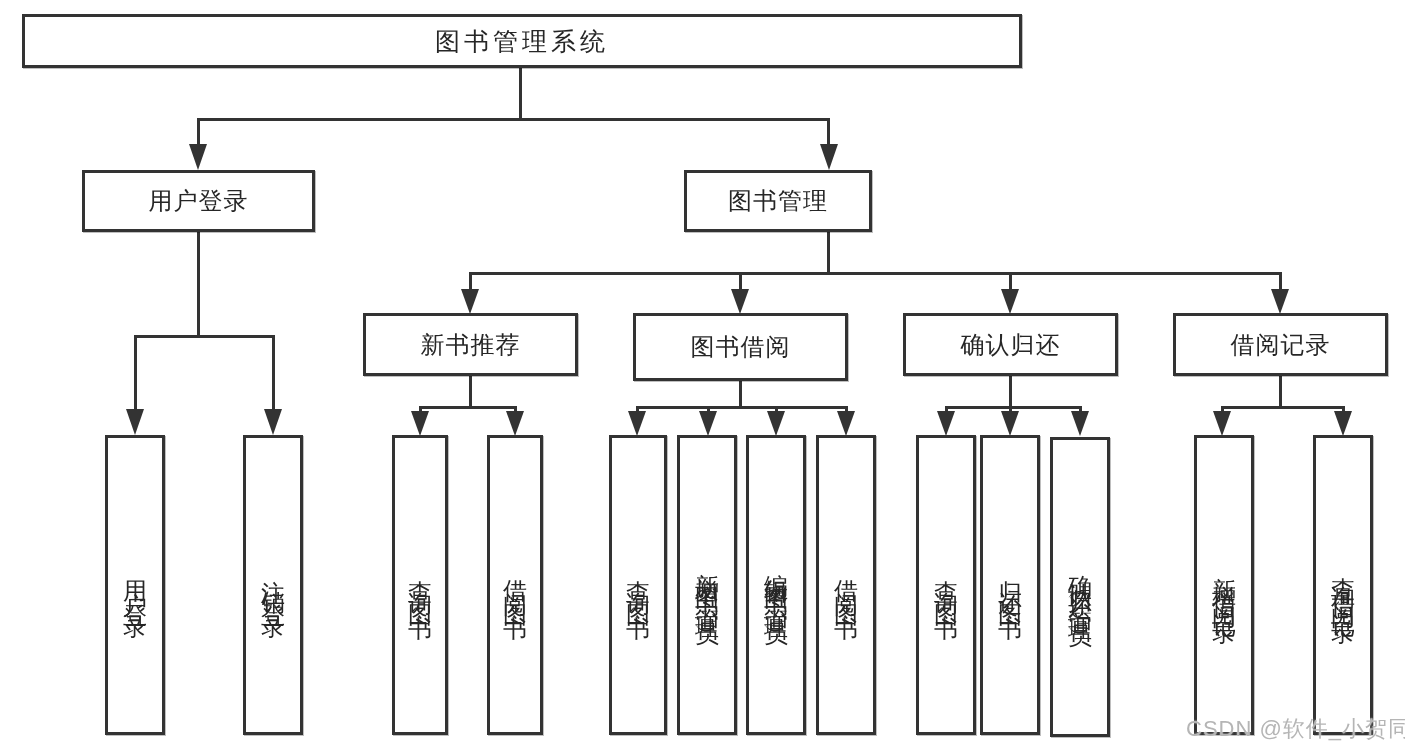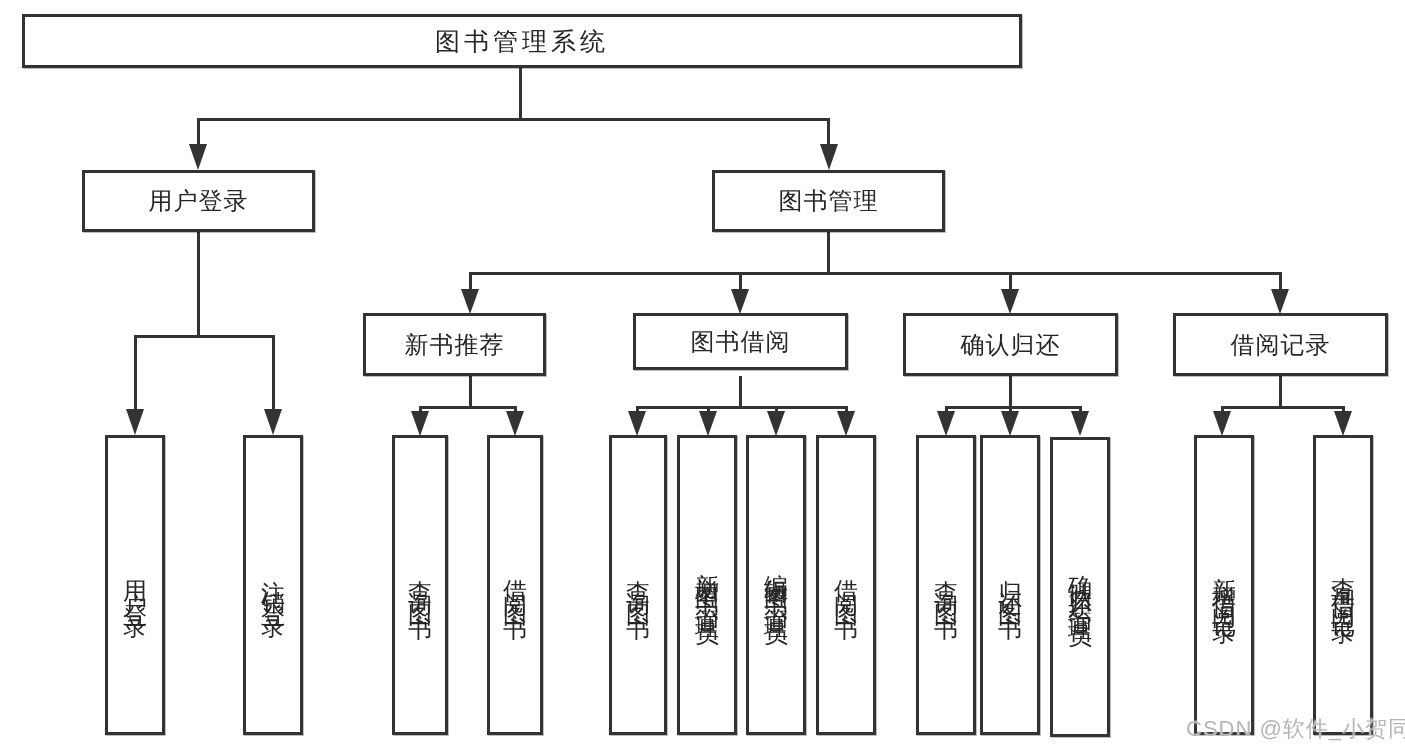--- a/index.html
+++ b/index.html
@@ -135,24 +135,24 @@
   <div class="vline" style="left:1279px;top:376px;height:30px"></div>
   <div class="hline" style="left:1221px;top:406px;width:123px"></div>
   <div class="vline" style="left:1221px;top:406px;height:7px"></div>
   <div class="arrowhead small" style="left:1213px;top:411px"></div>
   <div class="vline" style="left:1342px;top:406px;height:7px"></div>
   <div class="arrowhead small" style="left:1334px;top:411px"></div>
 
   <div class="box hbox title-box" style="left:22px;top:14px;width:1000px;height:54px">图书管理系统</div>
 
   <div class="box hbox" style="left:82px;top:170px;width:233px;height:62px">用户登录</div>
-  <div class="box hbox" style="left:712px;top:170px;width:233px;height:62px">图书管理</div>
+  <div class="box hbox" style="left:684px;top:170px;width:188px;height:62px">图书管理</div>
 
-  <div class="box hbox" style="left:363px;top:313px;width:183px;height:63px">新书推荐</div>
-  <div class="box hbox" style="left:633px;top:313px;width:215px;height:57px">图书借阅</div>
+  <div class="box hbox" style="left:363px;top:313px;width:215px;height:63px">新书推荐</div>
+  <div class="box hbox" style="left:633px;top:313px;width:215px;height:68px">图书借阅</div>
   <div class="box hbox" style="left:903px;top:313px;width:215px;height:63px">确认归还</div>
   <div class="box hbox" style="left:1173px;top:313px;width:215px;height:63px">借阅记录</div>
 
   <div class="box vbox ls4" style="left:105px;top:435px;width:60px;height:300px">用户登录</div>
   <div class="box vbox ls4" style="left:243px;top:435px;width:60px;height:300px">注销登录</div>
 
   <div class="box vbox ls4" style="left:392px;top:435px;width:56px;height:300px">查询图书</div>
   <div class="box vbox ls4" style="left:487px;top:435px;width:56px;height:300px">借阅图书</div>
 
   <div class="box vbox ls4" style="left:609px;top:435px;width:58px;height:300px">查询图书</div>

